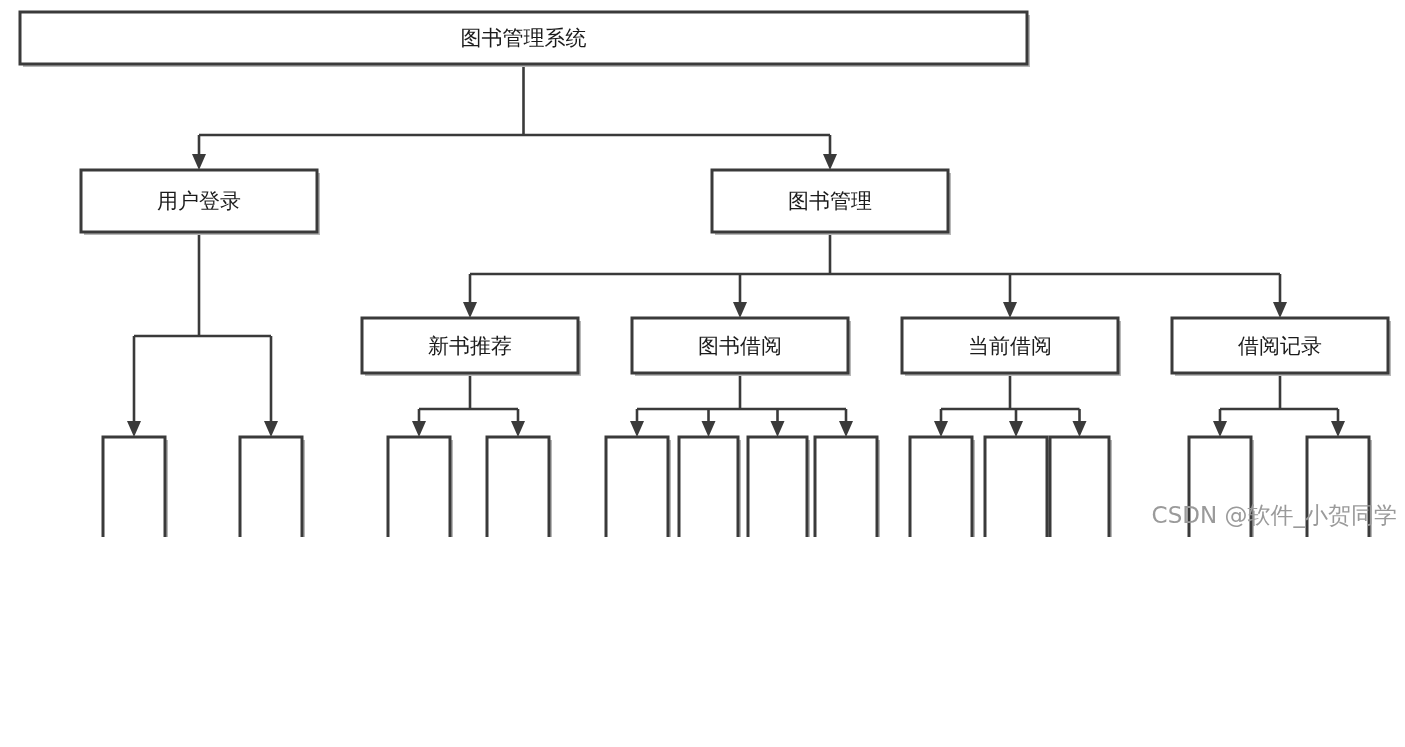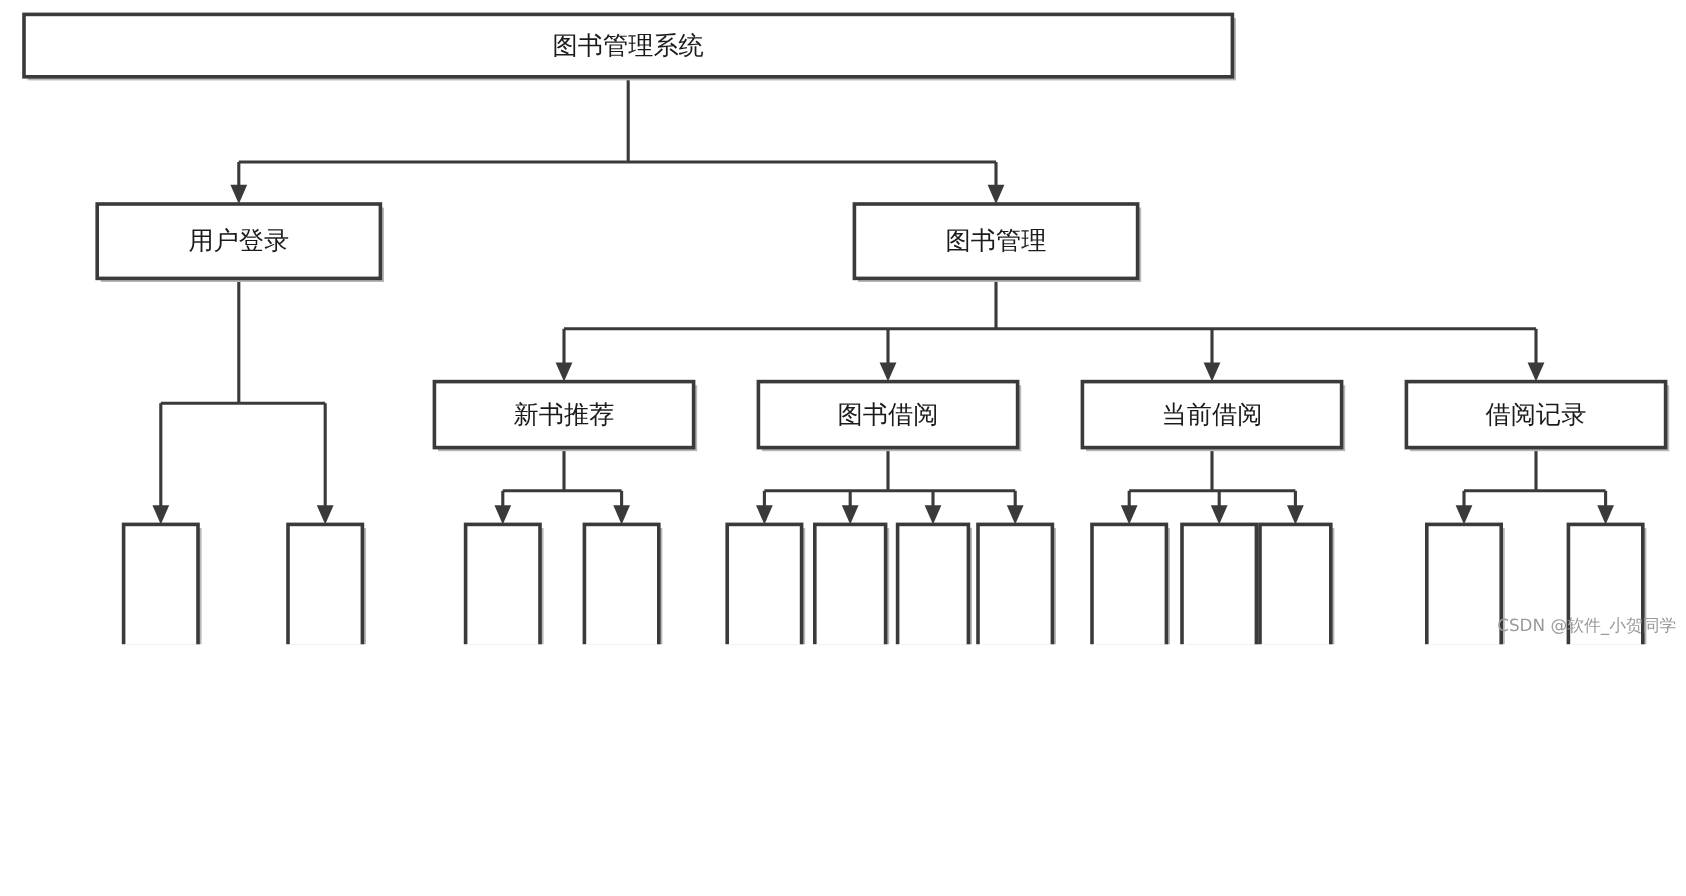--- a/index.html
+++ b/index.html
@@ -63,21 +63,21 @@
     line-height: 1.0;
     color: #1b1b1b;
     letter-spacing: 3px;
     white-space: nowrap;
   }
   .watermark {
     position: absolute;
     right: 8px;
     bottom: 6px;
     font-family: "DejaVu Sans", "Liberation Sans", sans-serif;
-    font-size: 14px;
+    font-size: 23px;
     color: #9a9a9a;
     white-space: nowrap;
     pointer-events: none;
   }
 </style>
 </head>
 <body>
 
 <div id="canvas">
   <svg id="diagram" viewBox="0 0 1405 747">

